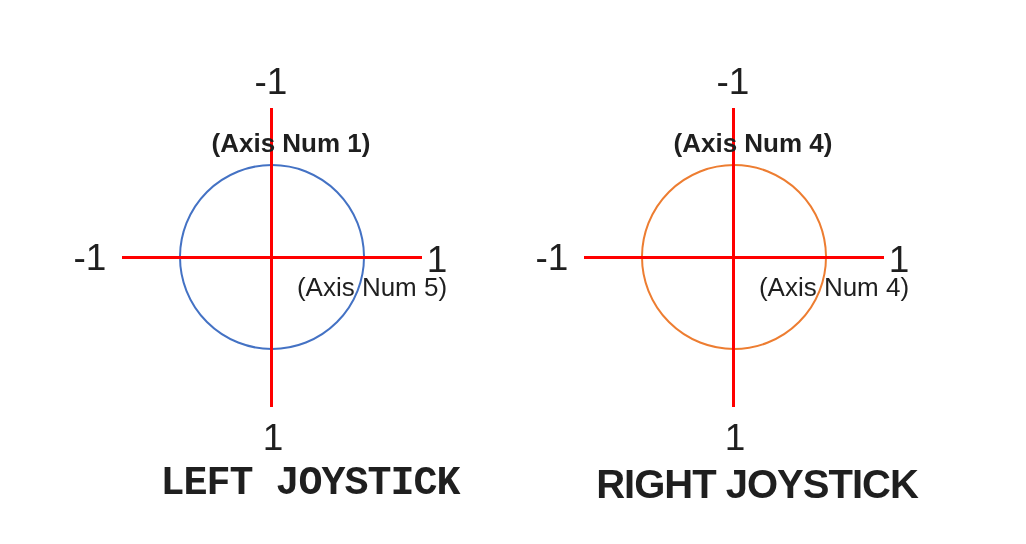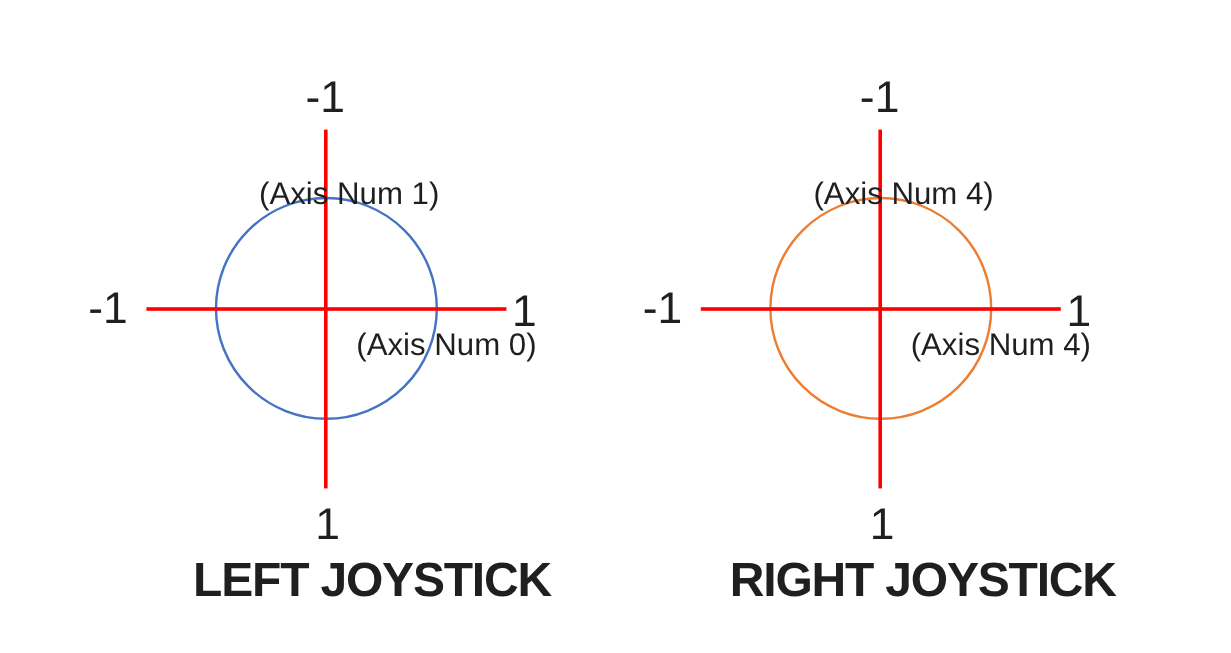--- a/index.html
+++ b/index.html
@@ -67,50 +67,50 @@
   .val.right-v { left: 437px; top: 259px; }
   .val.bottom  { left: 273px; top: 437px; }
 
   .axis-label {
     position: absolute;
     transform: translate(-50%, -50%);
     font-size: 26px;
     line-height: 1;
     white-space: nowrap;
   }
-  .axis-label.vlabel { left: 291px; top: 161px; }
+  .axis-label.vlabel { left: 291px; top: 143px; font-weight: bold; }
   .axis-label.hlabel { left: 372px; top: 287px; }
 
   .title {
     position: absolute;
     top: 484px;
     transform: translate(-50%, -50%);
     font-weight: bold;
     font-size: 40px;
     letter-spacing: -1px;
     line-height: 1;
     white-space: nowrap;
   }
-  .left  .title { left: 310px; }
-  .right .title { left: 295px; margin-left: 12px; }
+  .left  .title { left: 310px; font-family: Liberation Mono, monospace; }
+  .right .title { left: 295px; }
 </style>
 </head>
 <body>
 
 <div class="canvas">
 
   <div class="diagram left">
     <div class="circle"></div>
     <div class="vline"></div>
     <div class="hline"></div>
     <div class="val top">-1</div>
     <div class="axis-label vlabel">(Axis Num 1)</div>
     <div class="val left-v">-1</div>
     <div class="val right-v">1</div>
-    <div class="axis-label hlabel">(Axis Num 0)</div>
+    <div class="axis-label hlabel">(Axis Num 5)</div>
     <div class="val bottom">1</div>
     <div class="title">LEFT JOYSTICK</div>
   </div>
 
   <div class="diagram right">
     <div class="circle"></div>
     <div class="vline"></div>
     <div class="hline"></div>
     <div class="val top">-1</div>
     <div class="axis-label vlabel">(Axis Num 4)</div>

